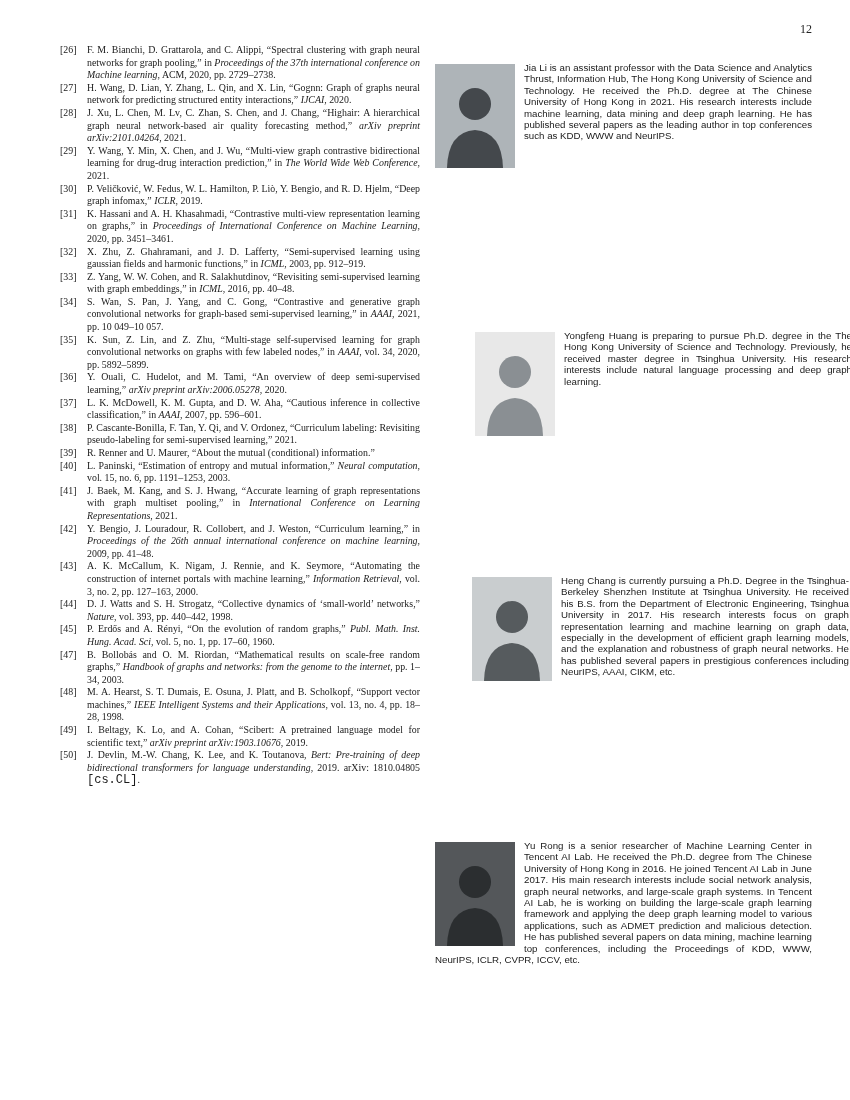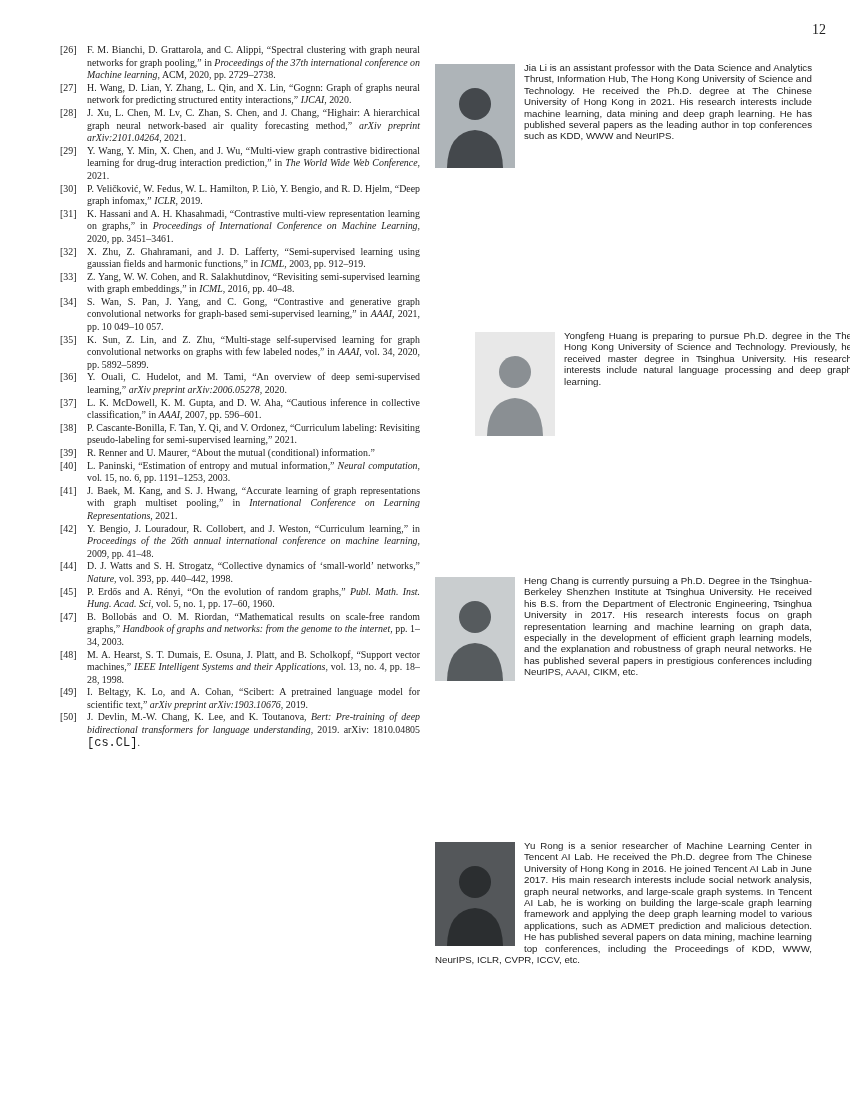--- a/index.html
+++ b/index.html
@@ -12,22 +12,22 @@
     width: 850px;
     height: 1100px;
     background: #ffffff;
     color: #111111;
     font-family: "Liberation Serif", serif;
     overflow: hidden;
   }
   .page-number {
     position: absolute;
     top: 22px;
-    right: 24px;
-    font-size: 14px;
+    right: 38px;
+    font-size: 12px;
     color: #222222;
     text-align: right;
   }
   .col-left {
     position: absolute;
     left: 60px;
     top: 44px;
     width: 360px;
   }
   .col-right {
@@ -58,21 +58,21 @@
     left: 0;
     width: 377px;
     font-family: "Liberation Sans", sans-serif;
     font-size: 9.7px;
     line-height: 11.4px;
     text-align: justify;
     color: #1a1a1a;
   }
   .bio:nth-child(1) { top: 0px; }
   .bio:nth-child(2) { top: 268px; padding-left: 40px; }
-  .bio:nth-child(3) { top: 513px; }
+  .bio:nth-child(3) { top: 513px; margin-left: 37px; }
   .bio:nth-child(4) { top: 778px; }
   .bio-photo {
     float: left;
     width: 80px;
     height: 104px;
     margin: 2px 9px 3px 0;
     overflow: hidden;
   }
   .bio-photo svg {
     display: block;
@@ -98,20 +98,21 @@
         <div class="ref-item"><span class="ref-num">[33]</span><span class="ref-text"><span>Z. Yang, W. W. Cohen, and R. Salakhutdinov, “Revisiting semi-supervised learning with graph embeddings,” in </span><i>ICML</i><span>, 2016, pp. 40–48.</span></span></div>
         <div class="ref-item"><span class="ref-num">[34]</span><span class="ref-text"><span>S. Wan, S. Pan, J. Yang, and C. Gong, “Contrastive and generative graph convolutional networks for graph-based semi-supervised learning,” in </span><i>AAAI</i><span>, 2021, pp. 10 049–10 057.</span></span></div>
         <div class="ref-item"><span class="ref-num">[35]</span><span class="ref-text"><span>K. Sun, Z. Lin, and Z. Zhu, “Multi-stage self-supervised learning for graph convolutional networks on graphs with few labeled nodes,” in </span><i>AAAI</i><span>, vol. 34, 2020, pp. 5892–5899.</span></span></div>
         <div class="ref-item"><span class="ref-num">[36]</span><span class="ref-text"><span>Y. Ouali, C. Hudelot, and M. Tami, “An overview of deep semi-supervised learning,” </span><i>arXiv preprint arXiv:2006.05278</i><span>, 2020.</span></span></div>
         <div class="ref-item"><span class="ref-num">[37]</span><span class="ref-text"><span>L. K. McDowell, K. M. Gupta, and D. W. Aha, “Cautious inference in collective classification,” in </span><i>AAAI</i><span>, 2007, pp. 596–601.</span></span></div>
         <div class="ref-item"><span class="ref-num">[38]</span><span class="ref-text"><span>P. Cascante-Bonilla, F. Tan, Y. Qi, and V. Ordonez, “Curriculum labeling: Revisiting pseudo-labeling for semi-supervised learning,” 2021.</span></span></div>
         <div class="ref-item"><span class="ref-num">[39]</span><span class="ref-text"><span>R. Renner and U. Maurer, “About the mutual (conditional) information.”</span></span></div>
         <div class="ref-item"><span class="ref-num">[40]</span><span class="ref-text"><span>L. Paninski, “Estimation of entropy and mutual information,” </span><i>Neural computation</i><span>, vol. 15, no. 6, pp. 1191–1253, 2003.</span></span></div>
         <div class="ref-item"><span class="ref-num">[41]</span><span class="ref-text"><span>J. Baek, M. Kang, and S. J. Hwang, “Accurate learning of graph representations with graph multiset pooling,” in </span><i>International Conference on Learning Representations</i><span>, 2021.</span></span></div>
         <div class="ref-item"><span class="ref-num">[42]</span><span class="ref-text"><span>Y. Bengio, J. Louradour, R. Collobert, and J. Weston, “Curriculum learning,” in </span><i>Proceedings of the 26th annual international conference on machine learning</i><span>, 2009, pp. 41–48.</span></span></div>
+        <div class="ref-item"><span class="ref-num">[43]</span><span class="ref-text"><span>A. K. McCallum, K. Nigam, J. Rennie, and K. Seymore, “Automating the construction of internet portals with machine learning,” </span><i>Information Retrieval</i><span>, vol. 3, no. 2, pp. 127–163, 2000.</span></span></div>
         <div class="ref-item"><span class="ref-num">[44]</span><span class="ref-text"><span>D. J. Watts and S. H. Strogatz, “Collective dynamics of ‘small-world’ networks,” </span><i>Nature</i><span>, vol. 393, pp. 440–442, 1998.</span></span></div>
         <div class="ref-item"><span class="ref-num">[45]</span><span class="ref-text"><span>P. Erdős and A. Rényi, “On the evolution of random graphs,” </span><i>Publ. Math. Inst. Hung. Acad. Sci</i><span>, vol. 5, no. 1, pp. 17–60, 1960.</span></span></div>
         <div class="ref-item"><span class="ref-num">[47]</span><span class="ref-text"><span>B. Bollobás and O. M. Riordan, “Mathematical results on scale-free random graphs,” </span><i>Handbook of graphs and networks: from the genome to the internet</i><span>, pp. 1–34, 2003.</span></span></div>
         <div class="ref-item"><span class="ref-num">[48]</span><span class="ref-text"><span>M. A. Hearst, S. T. Dumais, E. Osuna, J. Platt, and B. Scholkopf, “Support vector machines,” </span><i>IEEE Intelligent Systems and their Applications</i><span>, vol. 13, no. 4, pp. 18–28, 1998.</span></span></div>
         <div class="ref-item"><span class="ref-num">[49]</span><span class="ref-text"><span>I. Beltagy, K. Lo, and A. Cohan, “Scibert: A pretrained language model for scientific text,” </span><i>arXiv preprint arXiv:1903.10676</i><span>, 2019.</span></span></div>
         <div class="ref-item"><span class="ref-num">[50]</span><span class="ref-text"><span>J. Devlin, M.-W. Chang, K. Lee, and K. Toutanova, </span><i>Bert: Pre-training of deep bidirectional transformers for language understanding</i><span>, 2019. arXiv: 1810.04805 </span><span class="mono">[cs.CL]</span><span>.</span></span></div>
       </div>
   </div>
   <div class="col-right">
       <div class="bio"><div class="bio-photo" style="background: rgb(174, 180, 184);">

